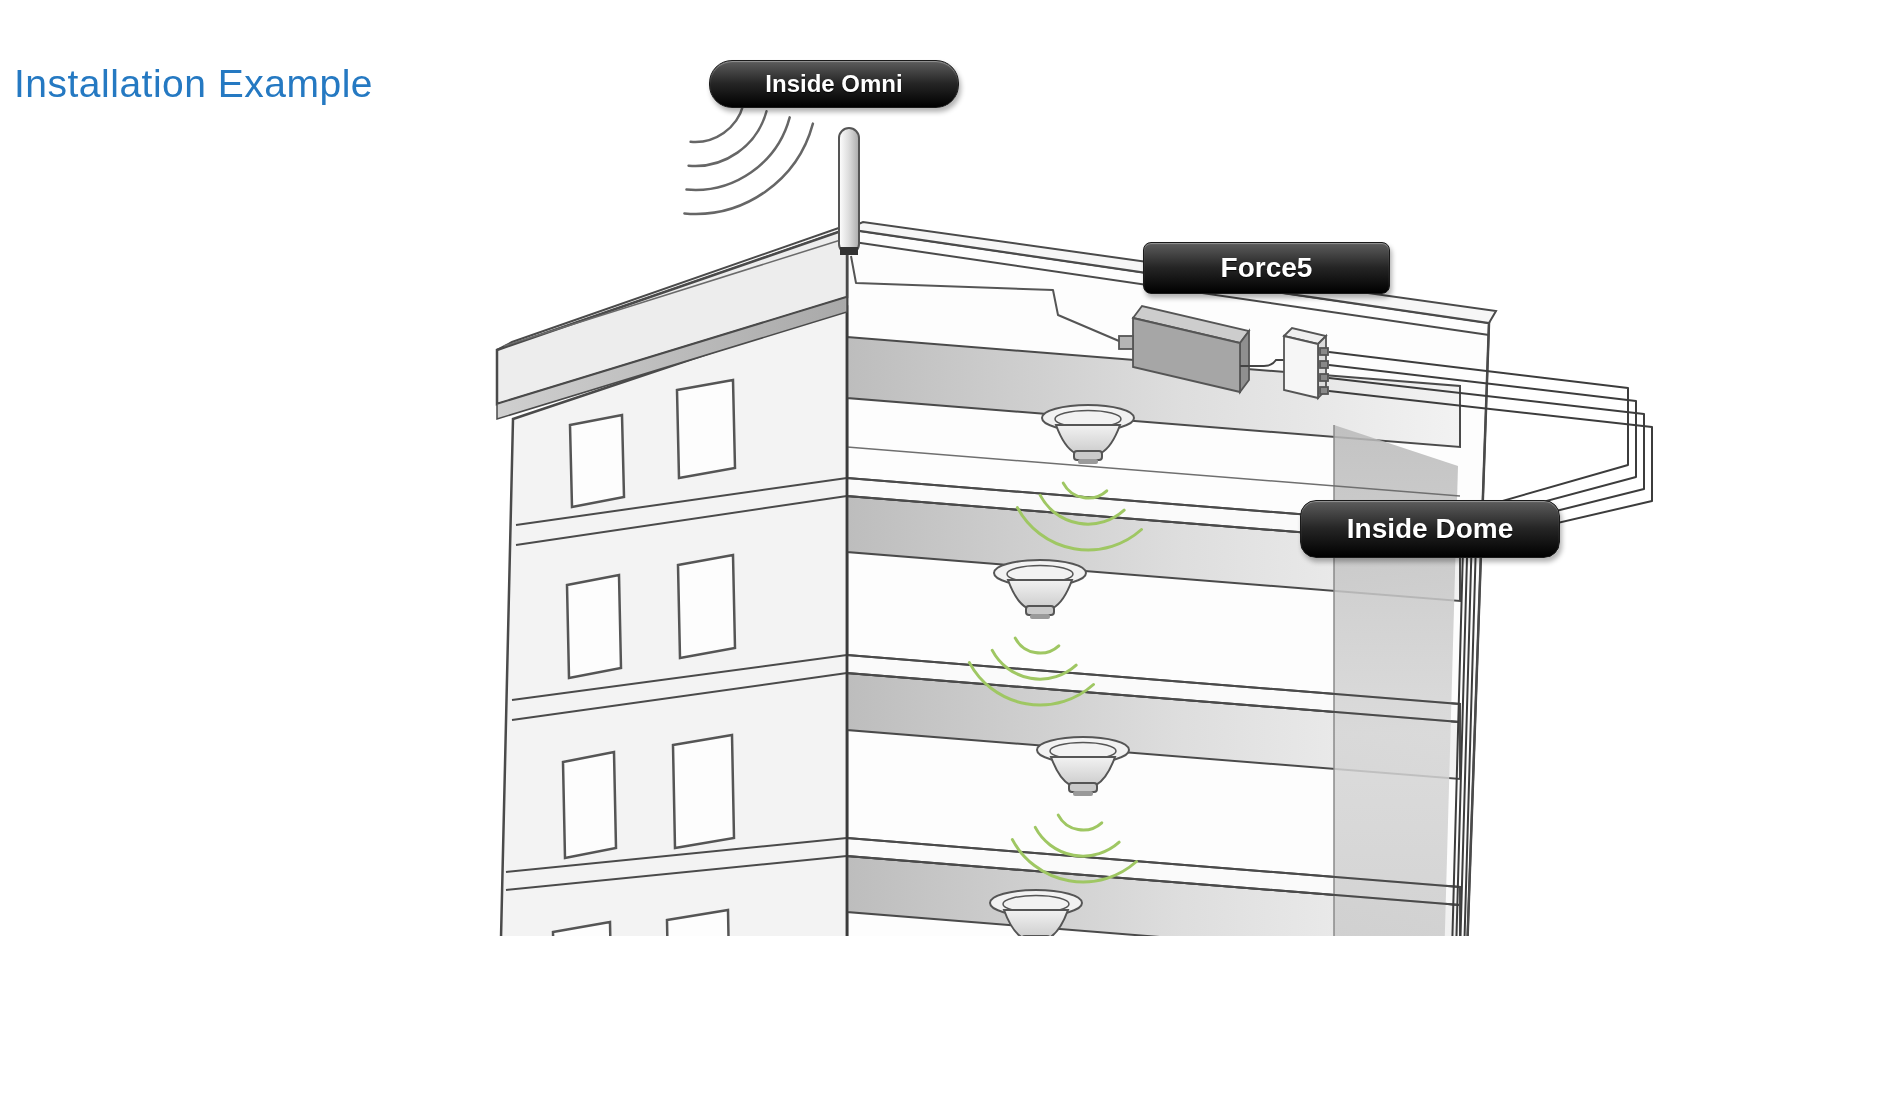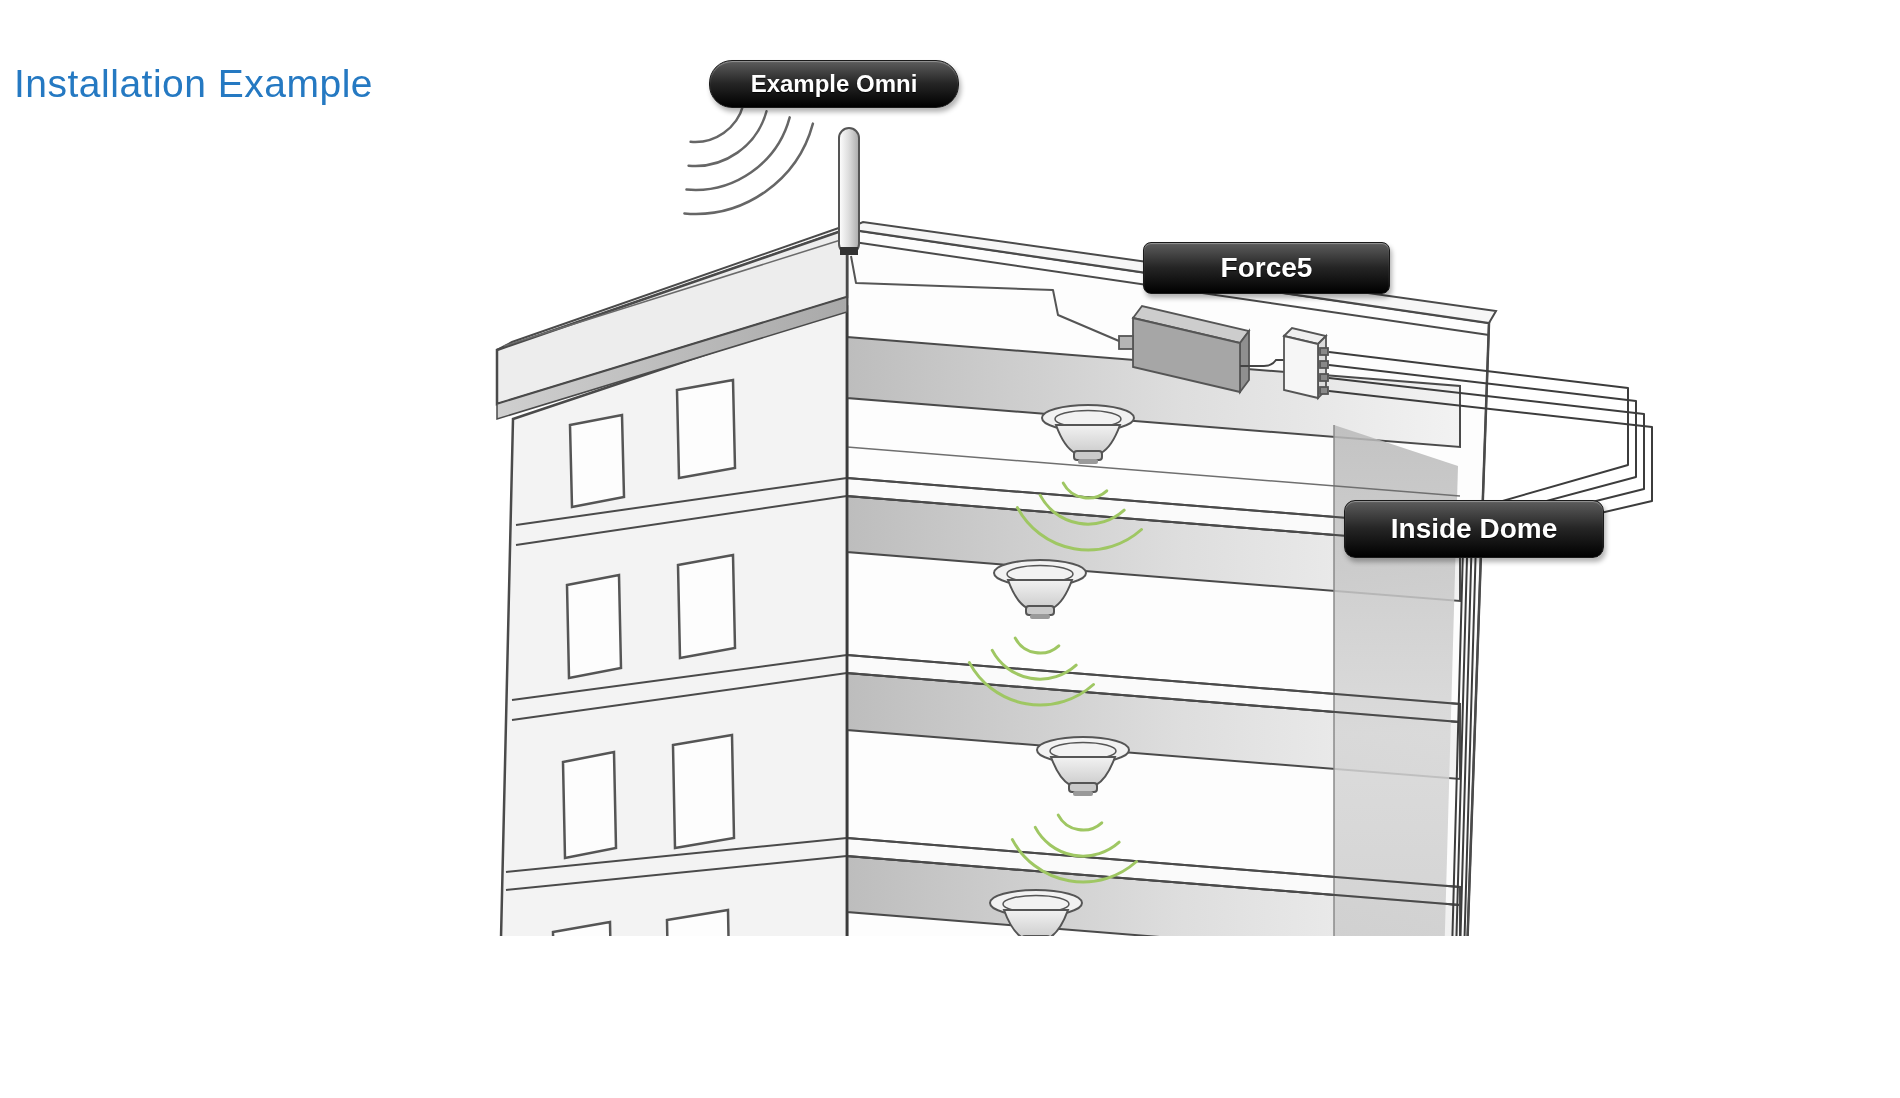--- a/index.html
+++ b/index.html
@@ -8,21 +8,21 @@
   .stage svg{position:absolute;left:0;top:0;}
   .page-title{position:absolute;left:14px;top:62px;font-size:39px;font-weight:400;
               letter-spacing:0.5px;color:#2579c2;}
   .pill{position:absolute;display:flex;align-items:center;justify-content:center;
         background:linear-gradient(180deg,#5d5d5d 0%,#262626 48%,#000 100%);
         color:#fff;font-weight:700;border:1px solid #1a1a1a;
         box-shadow:2px 4px 5px rgba(0,0,0,0.30), inset 0 1px 1px rgba(255,255,255,0.35);
         text-shadow:0 1px 1px rgba(0,0,0,0.9);}
   .pill.omni{left:709px;top:60px;width:248px;height:46px;border-radius:23px;font-size:24px;}
   .pill.force5{left:1143px;top:242px;width:245px;height:50px;border-radius:8px;font-size:28px;}
-  .pill.dome{left:1300px;top:500px;width:258px;height:56px;border-radius:11px;font-size:28px;margin-left:44px;}
+  .pill.dome{left:1300px;top:500px;width:258px;height:56px;border-radius:16px;font-size:28px;}
 </style>
 </head>
 <body>
 
 <div class="stage">
 
 <svg width="1900" height="1098" viewBox="0 0 1900 1098">
   <defs>
     <linearGradient id="ceilGrad" x1="0" y1="0" x2="1" y2="0">
       <stop offset="0" stop-color="#bdbdbd"></stop>
@@ -207,21 +207,21 @@
   </g>
   <g transform="rotate(10 1036 955)" fill="none" stroke="#9fc763" stroke-width="3" stroke-linecap="round">
     <path d="M 1058.1 972.2 A 28 28 0 0 1 1013.9 972.2"></path>
     <path d="M 1078.6 988.3 A 54 54 0 0 1 993.4 988.3"></path>
     <path d="M 1099.0 1004.3 A 80 80 0 0 1 973.0 1004.3"></path>
   </g>
 </svg>
 
   <div class="page-title">Installation Example</div>
   <div class="pill omni">
-    <span>Example Omni</span>
+    <span>Inside Omni</span>
   </div>
   <div class="pill force5">
     <span>Force5</span>
   </div>
   <div class="pill dome">
     <span>Inside Dome</span>
   </div>
 </div>
 
 </body></html>

